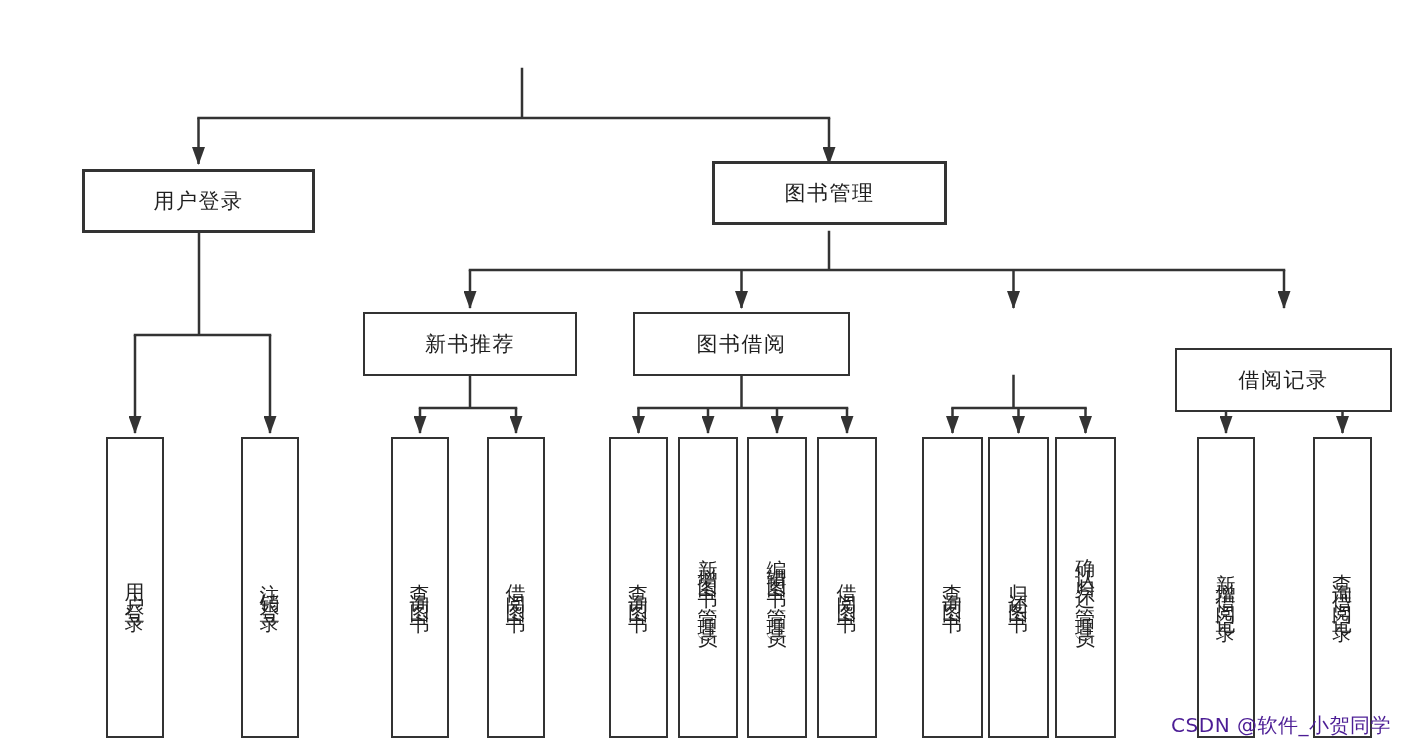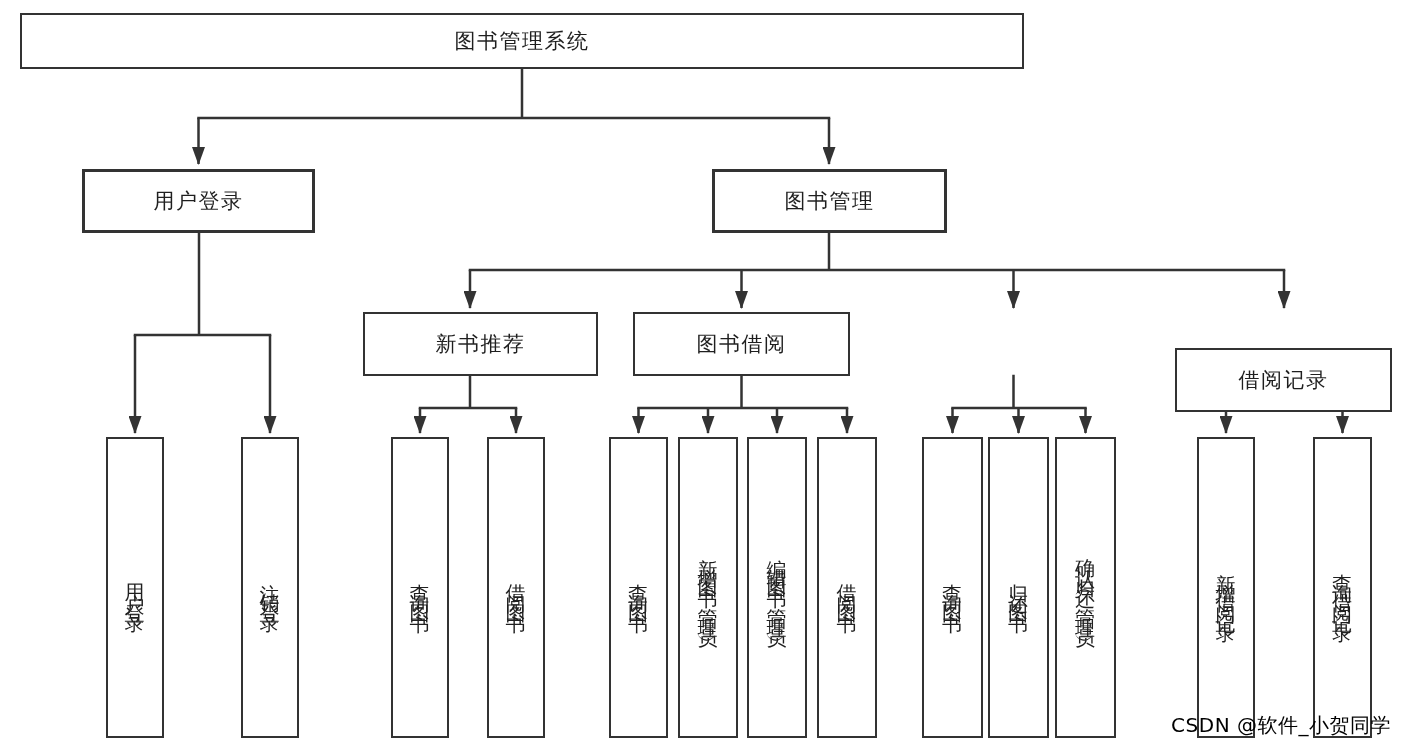--- a/index.html
+++ b/index.html
@@ -87,32 +87,29 @@
     <path d="M708 408 V433" stroke="#333333" stroke-width="2.5" fill="none" marker-end="url(#arrow)"></path>
     <path d="M777 408 V433" stroke="#333333" stroke-width="2.5" fill="none" marker-end="url(#arrow)"></path>
     <path d="M847 408 V433" stroke="#333333" stroke-width="2.5" fill="none" marker-end="url(#arrow)"></path>
     <path d="M952.5 408 V433" stroke="#333333" stroke-width="2.5" fill="none" marker-end="url(#arrow)"></path>
     <path d="M1018.5 408 V433" stroke="#333333" stroke-width="2.5" fill="none" marker-end="url(#arrow)"></path>
     <path d="M1085.5 408 V433" stroke="#333333" stroke-width="2.5" fill="none" marker-end="url(#arrow)"></path>
     <path d="M1226 408 V433" stroke="#333333" stroke-width="2.5" fill="none" marker-end="url(#arrow)"></path>
     <path d="M1342.5 408 V433" stroke="#333333" stroke-width="2.5" fill="none" marker-end="url(#arrow)"></path>
   </svg>
 
-  <div class="box root" style="left:20px; top:13px; width:1004px; height:56px;">
-    <span class="htext">图书管理系统</span>
-  </div>
 
   <div class="box lvl2" style="left:82px; top:169px; width:233px; height:64px;">
     <span class="htext">用户登录</span>
   </div>
-  <div class="box lvl2" style="left:712px; top:169px; width:235px; height:64px;font-family:Liberation Mono, monospace;">
+  <div class="box lvl2" style="left:712px; top:161px; width:235px; height:64px;font-family:Liberation Mono, monospace;">
     <span class="htext">图书管理</span>
   </div>
 
-  <div class="box" style="left:363px; top:312px; width:235px; height:64px;">
+  <div class="box" style="left:363px; top:312px; width:214px; height:64px;">
     <span class="htext">新书推荐</span>
   </div>
   <div class="box" style="left:633px; top:312px; width:217px; height:64px;">
     <span class="htext">图书借阅</span>
   </div>
   <div class="box" style="left:1175px; top:312px; width:217px; height:64px;margin-top:36px;">
     <span class="htext">借阅记录</span>
   </div>
 
   <div class="box" style="left:106px; top:437px; width:58px; height:301px;">
@@ -152,15 +149,15 @@
     <span class="vtext">确认归还（管理员）</span>
   </div>
 
   <div class="box" style="left:1197px; top:437px; width:58px; height:301px;">
     <span class="vtext">新增借阅记录</span>
   </div>
   <div class="box" style="left:1313px; top:437px; width:59px; height:301px;">
     <span class="vtext">查询借阅记录</span>
   </div>
 
-  <div class="watermark" style="color: #000000;">CSDN @软件_小贺同学</div>
+  <div class="watermark" style="color: #4c1d95;">CSDN @软件_小贺同学</div>
 
 </div>
 
 </body></html>

